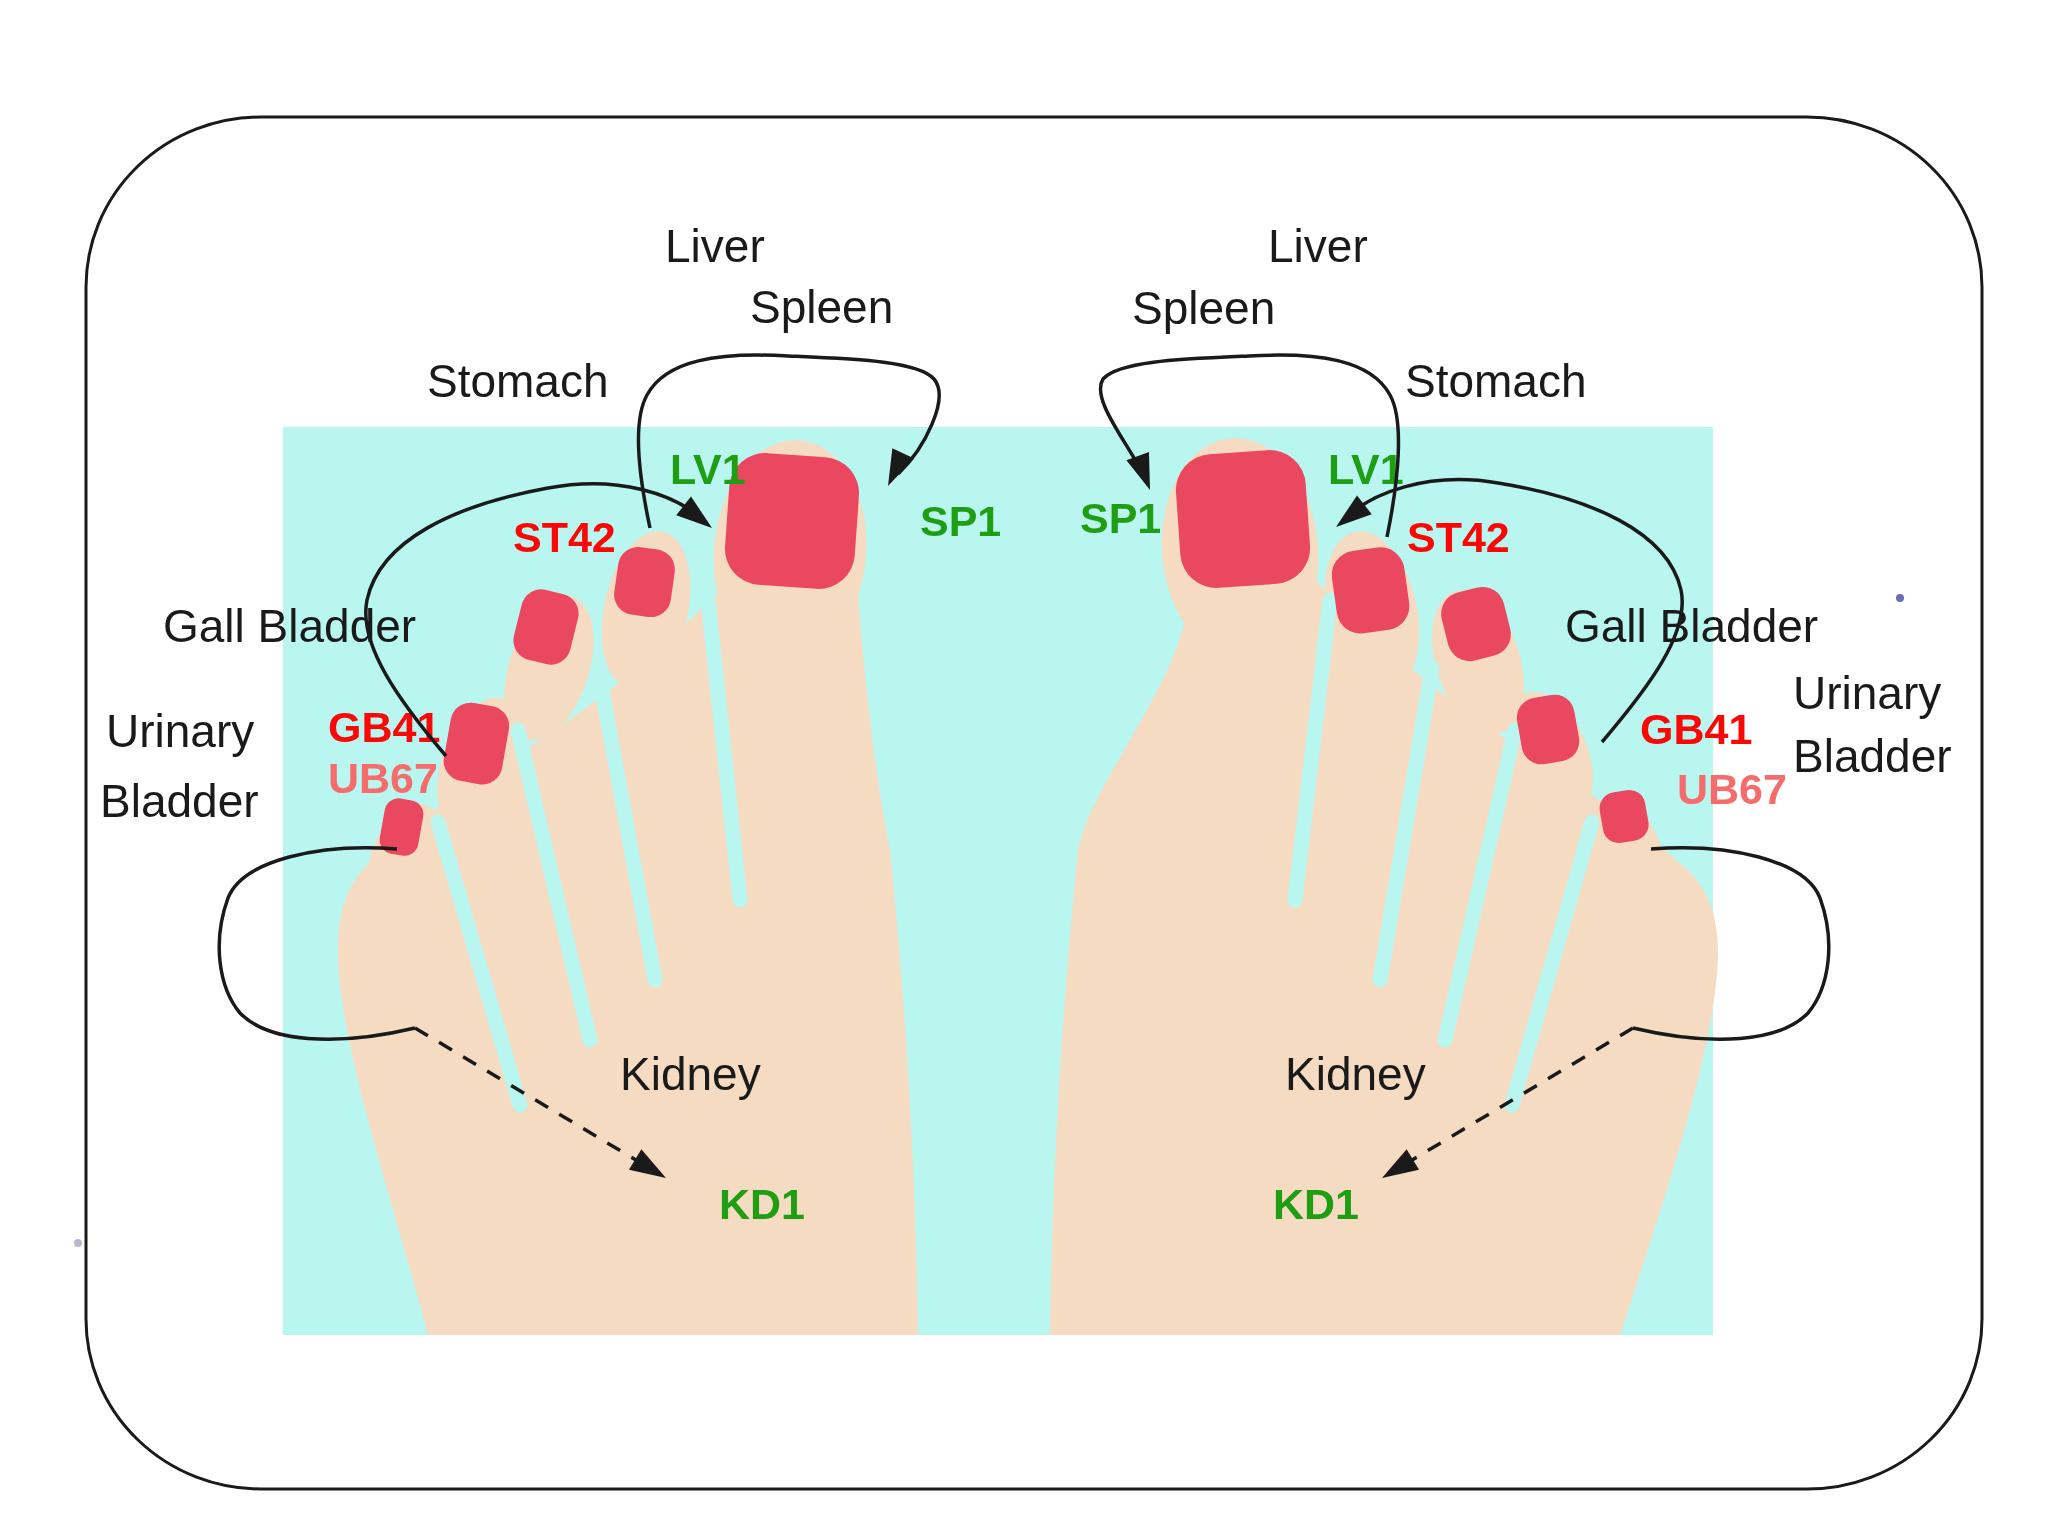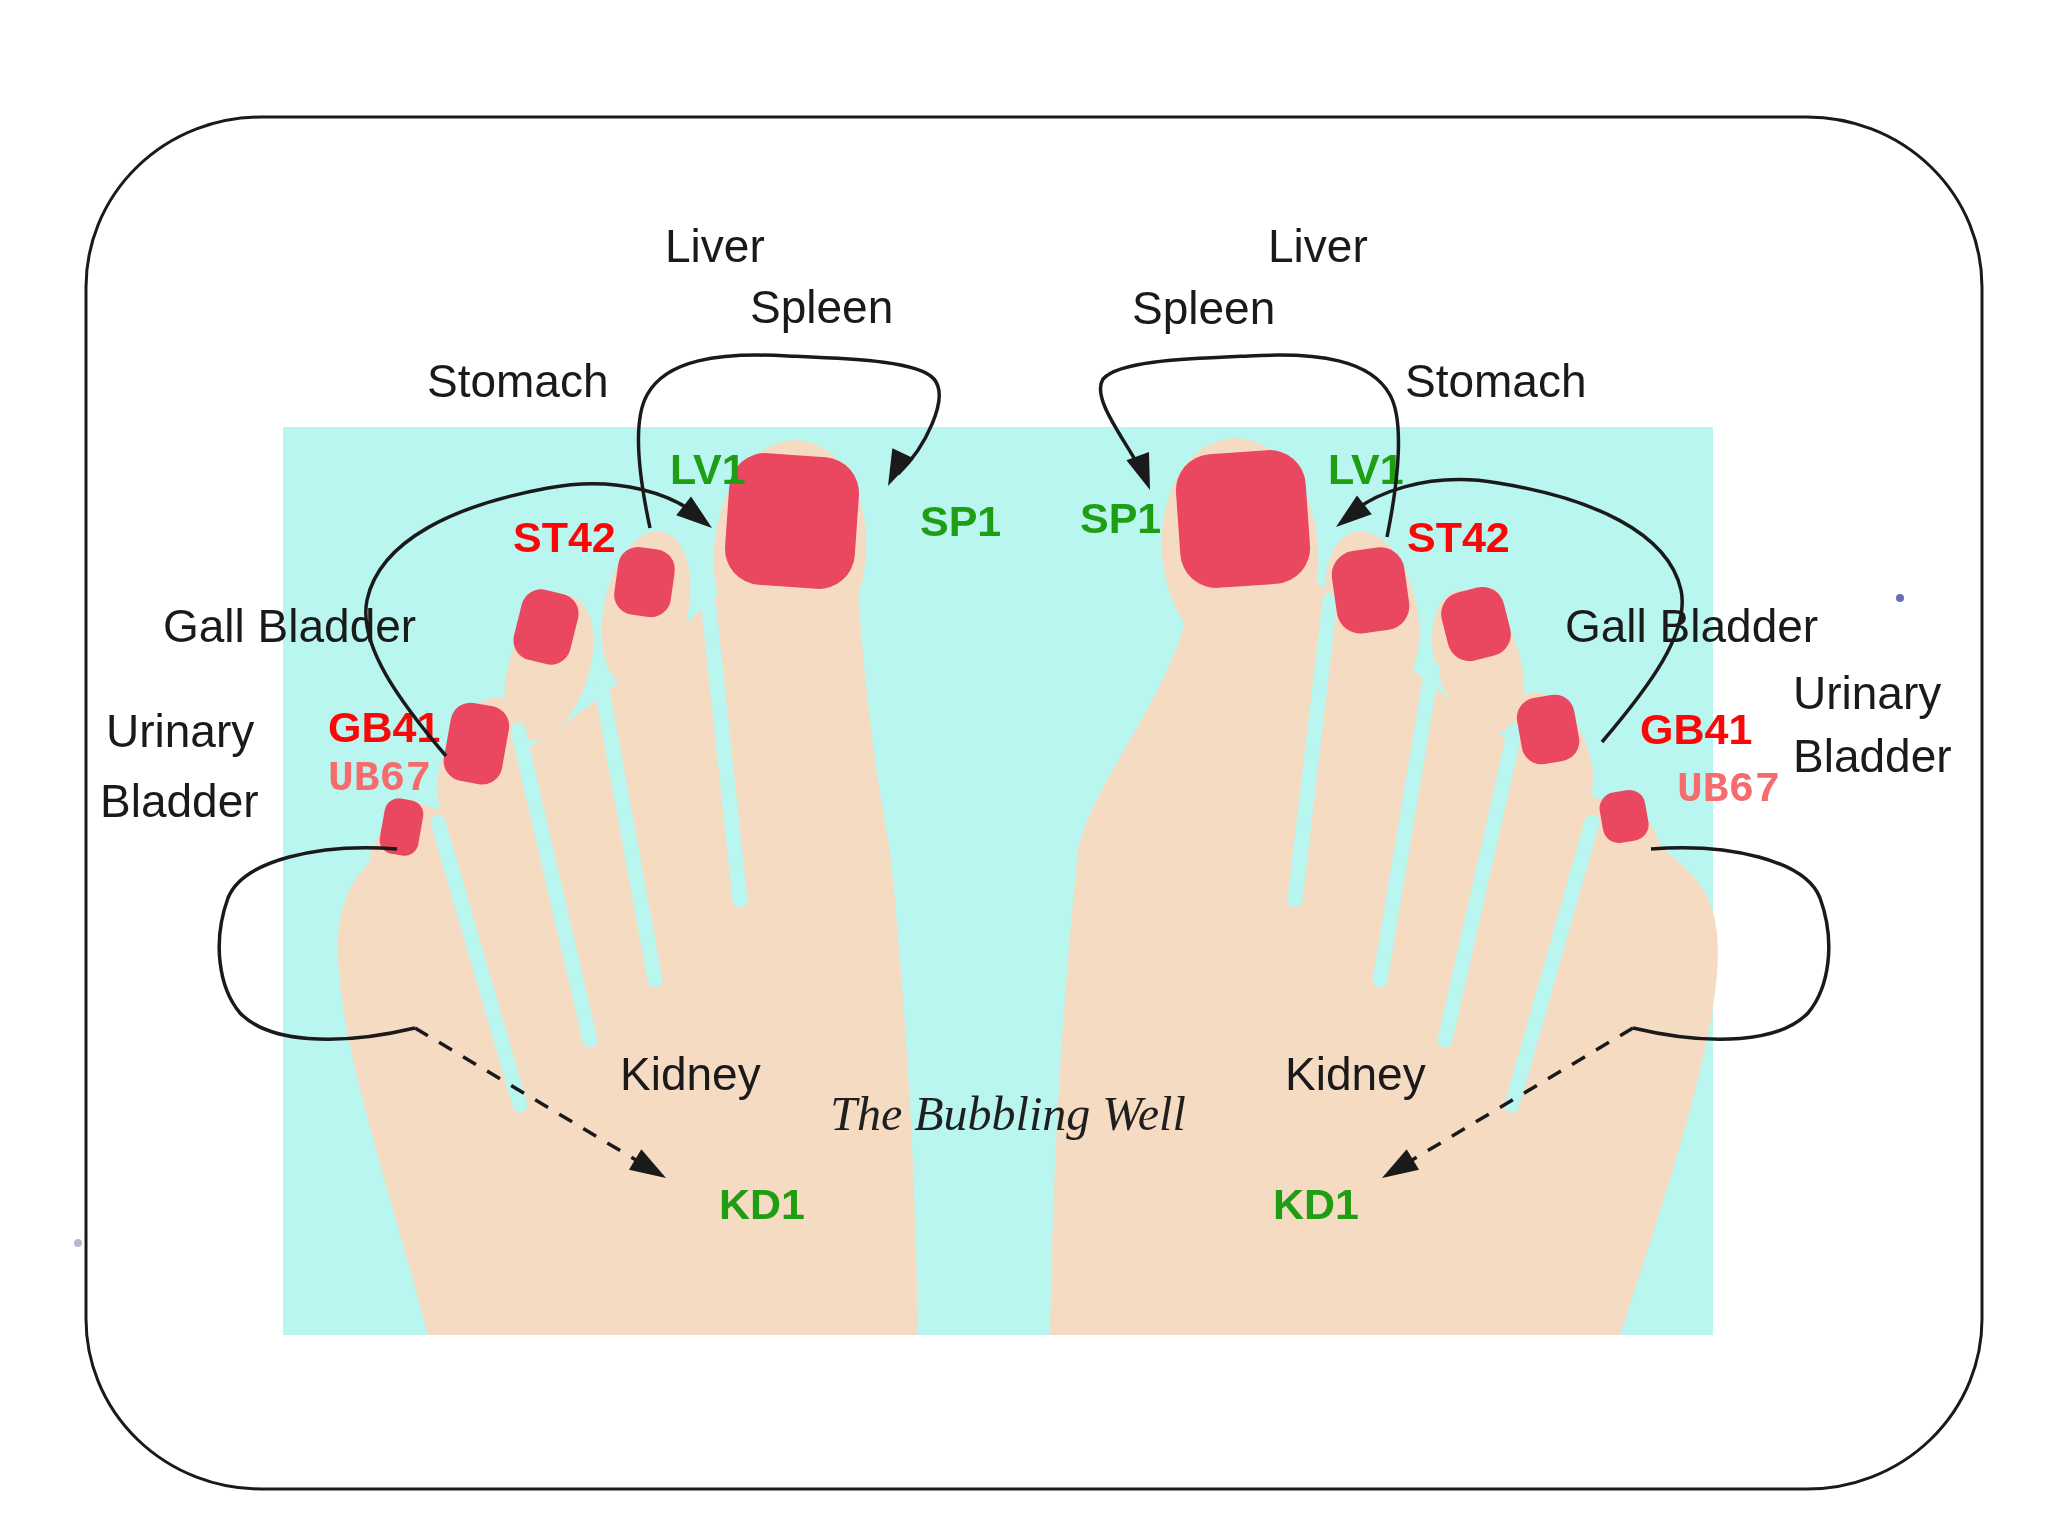--- a/index.html
+++ b/index.html
@@ -3,21 +3,21 @@
 <meta charset="utf-8">
 <style>
   html,body{margin:0;padding:0;background:#ffffff;}
   #stage{position:relative;width:2048px;height:1536px;background:#fff;overflow:hidden;
          font-family:"Liberation Sans",sans-serif;}
   .lbl{position:absolute;white-space:nowrap;color:var(--ink);
        font:400 46px/1.06 "Liberation Sans",sans-serif;}
   .pt{position:absolute;white-space:nowrap;font:600 43px/1.05 "Liberation Sans",sans-serif;}
   .green{color:var(--green);margin-left:12px;}
   .red{color:var(--red);}
-  .salmon{color:var(--salmon);font-family:Liberation Mono, monospace;}
+  .salmon{color:var(--salmon);}
   .caption{position:absolute;left:790px;top:1082px;width:436px;text-align:center;
            color:var(--caption);font:italic 48px/1.33 "Liberation Serif",serif;}
   svg{position:absolute;left:0;top:0;pointer-events:none;}
   .ann{fill:none;stroke:var(--ink);stroke-width:3.5;}
   .annd{fill:none;stroke:var(--ink);stroke-width:3.5;stroke-dasharray:15 13;}
   .ah{fill:var(--ink);stroke:none;}
   .skin{fill:var(--skin);stroke:none;}
   .nail{fill:var(--nail);stroke:none;}
   .slit{stroke:var(--cyan);stroke-width:15;stroke-linecap:round;fill:none;}
   .frame{fill:none;stroke:var(--ink);stroke-width:3;}
@@ -112,21 +112,20 @@
   <div class="pt green" style="left:707px;top:1182px">KD1</div>
 
   <div class="pt green" style="left:1316px;top:447px">LV1</div>
   <div class="pt green" style="left:1068px;top:496px">SP1</div>
   <div class="pt red" style="left:1407px;top:515px">ST42</div>
   <div class="pt red" style="left:1640px;top:707px">GB41</div>
   <div class="pt salmon" style="left:1677px;top:767px">UB67</div>
   <div class="pt green" style="left:1261px;top:1182px">KD1</div>
 
   <div class="caption">
-    <div>The Bubbling Well</div>
   </div>
 
   <svg width="2048" height="1536" viewBox="0 0 2048 1536">
 
     <path class="ann" d="M 650,528 C 638,472 633,420 647,395 C 666,360 718,352 788,356
          C 856,359 918,361 934,379 C 950,398 925,448 898,474"></path>
     <path class="ah" d="M0,0 L-36,-12 L-36,12 Z" transform="translate(888,486) rotate(115)"></path>
 
     <path class="ann" d="M 446,756 C 400,702 358,645 367,600 C 380,540 455,505 548,488
          C 618,475 676,494 704,521"></path>

